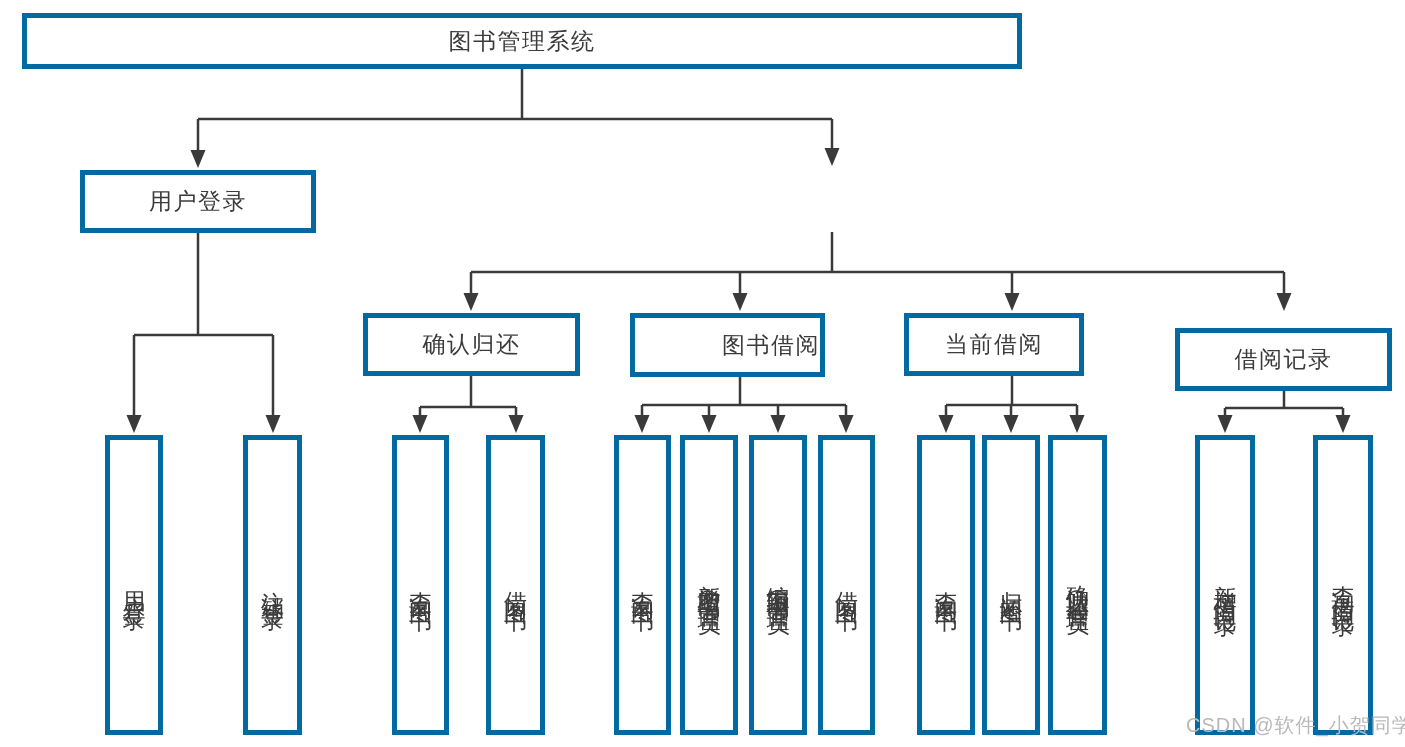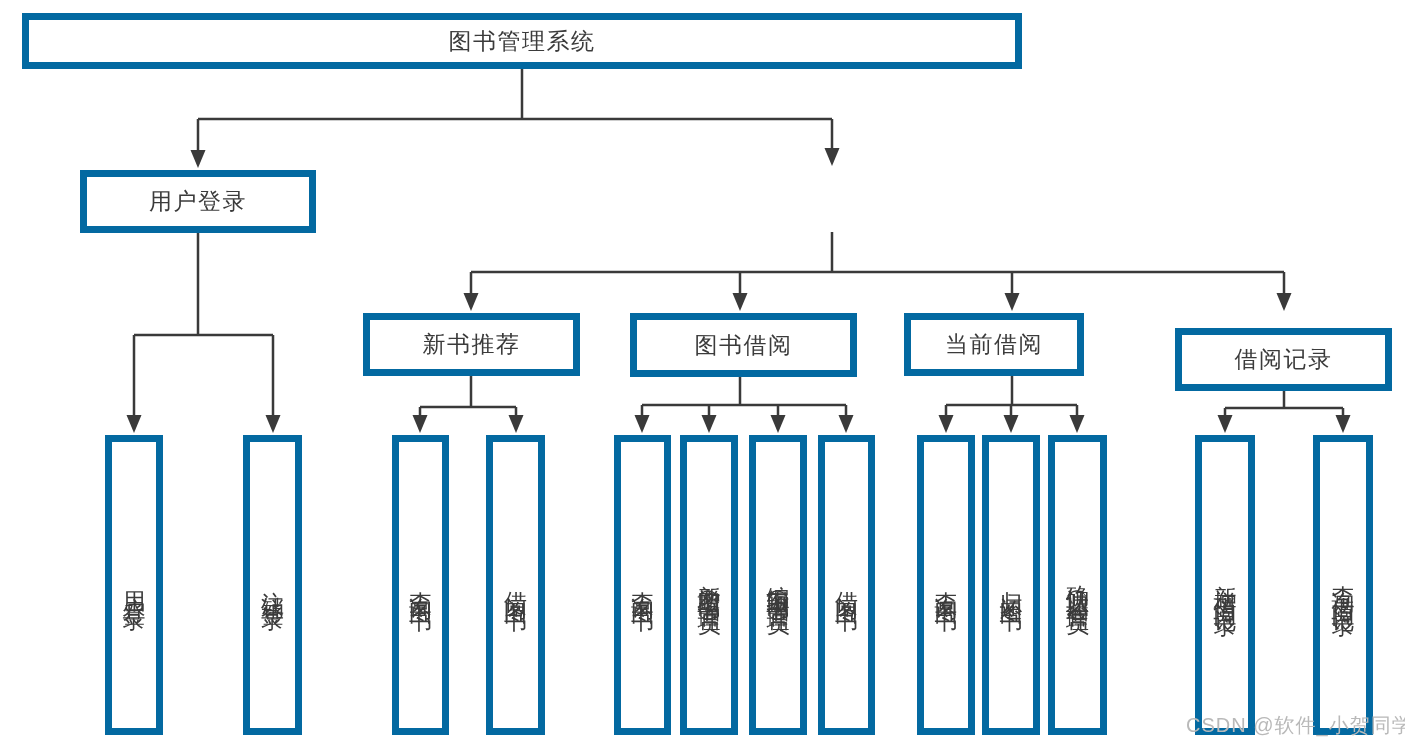--- a/index.html
+++ b/index.html
@@ -13,21 +13,21 @@
   }
   .connectors {
     position: absolute;
     left: 0; top: 0;
     width: 1405px; height: 747px;
     pointer-events: none;
   }
   .node {
     position: absolute;
     box-sizing: border-box;
-    border: 7px solid #0369a1;
+    border: 5px solid #0369a1;
     background: #ffffff;
     display: flex;
     align-items: center;
     justify-content: center;
     color: #3b3b3b;
     font-size: 23px;
     letter-spacing: 1.5px;
     z-index: 2;
   }
   .node.leaf .vtext {
@@ -96,23 +96,23 @@
 
   <div class="node" style="left:22px; top:13px; width:1000px; height:56px;">
     <span>图书管理系统</span>
   </div>
 
   <div class="node" style="left:80px; top:170px; width:236px; height:63px;">
     <span>用户登录</span>
   </div>
 
   <div class="node" style="left:363px; top:313px; width:217px; height:63px;">
-    <span>新书推荐</span>
+    <span>确认归还</span>
   </div>
-  <div class="node" style="left:630px; top:313px; width:227px; height:64px;">
+  <div class="node" style="left:630px; top:313px; width:195px; height:64px;justify-content:flex-end;">
     <span>图书借阅</span>
   </div>
   <div class="node" style="left:904px; top:313px; width:180px; height:63px;">
     <span>当前借阅</span>
   </div>
   <div class="node" style="left:1175px; top:328px; width:217px; height:63px;">
     <span>借阅记录</span>
   </div>
 
   <div class="node leaf" style="left:105px; top:435px; width:58px; height:300px;">

